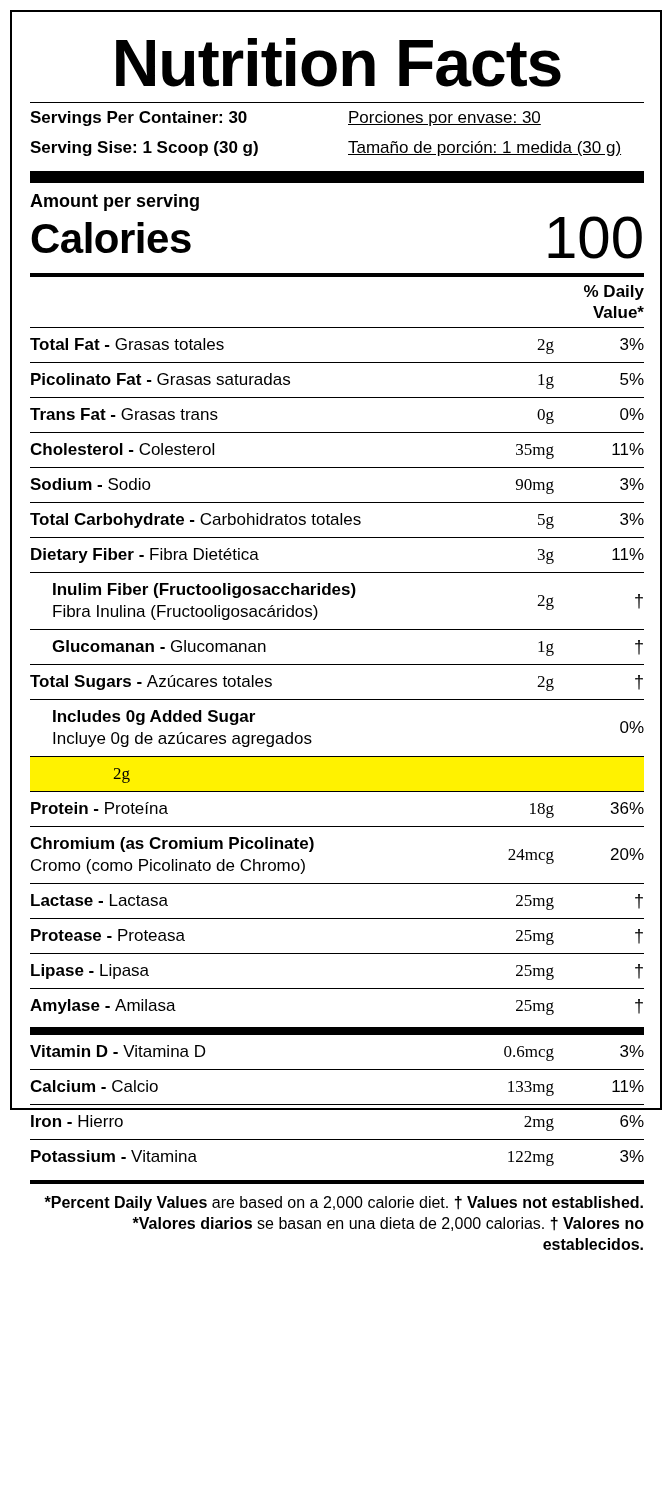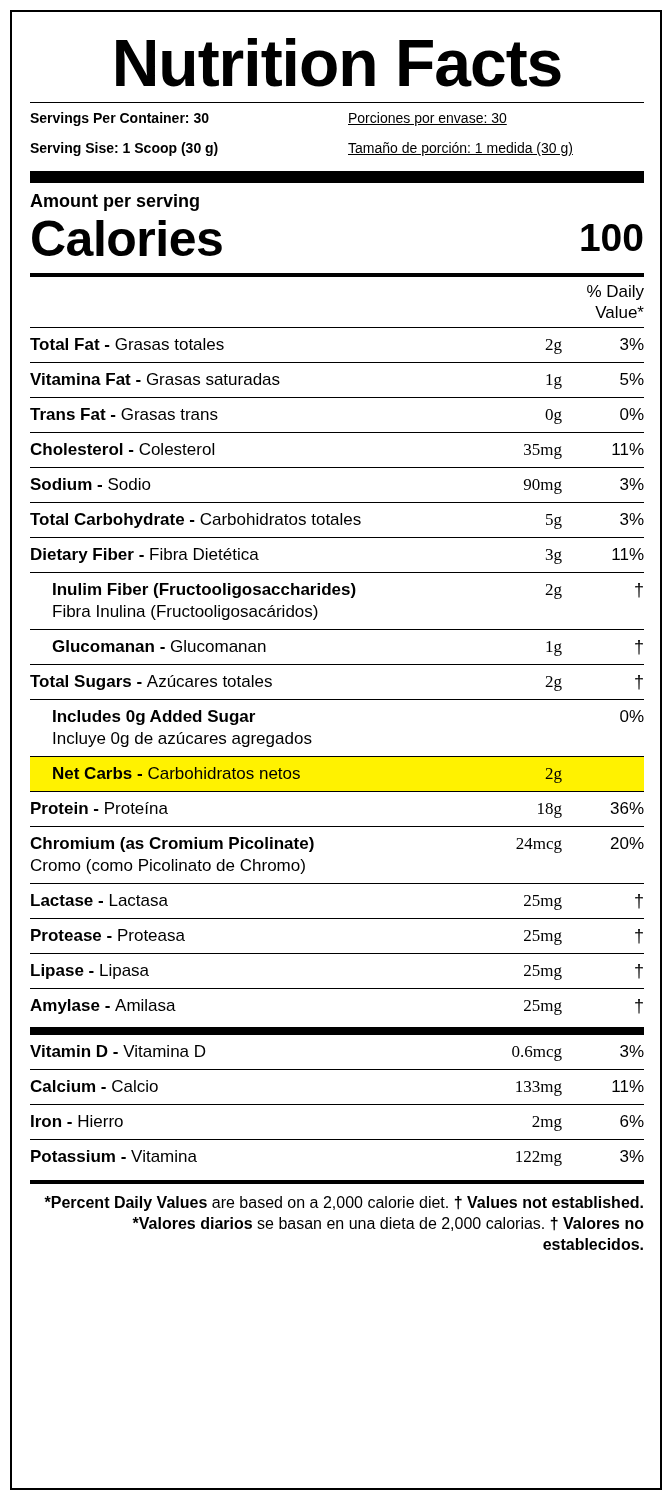--- a/index.html
+++ b/index.html
@@ -12,21 +12,21 @@
     height: 1500px;
     font-family: "Liberation Sans", sans-serif;
     color: #000000;
     -webkit-font-smoothing: antialiased;
   }
   .panel {
     position: absolute;
     left: 10px;
     top: 10px;
     width: 652px;
-    height: 1480px;
+    height: 1100px;
     border: 2px solid #000;
     box-sizing: border-box;
     background: #fff;
   }
   .inner {
     position: absolute;
     left: 18px;
     top: 14px;
     width: 614px;
   }
@@ -44,69 +44,70 @@
   
   .rule-thin   { border-top: 1px solid #000; }
   .rule-med    { border-top: 4px solid #000; }
   .rule-thick  { border-top: 12px solid #000; }
   .rule-black8 { border-top: 8px solid #000; }
 
   
   .servings-row {
     display: flex;
     align-items: flex-start;
-    font-size: 14px;
+    font-size: 17px;
     line-height: 30px;
   }
   .servings-row .en { font-weight: bold; width: 318px; }
   .servings-row .es { font-weight: normal; text-decoration: underline; }
 
   
   .amount-per {
     font-size: 18px;
     font-weight: bold;
     line-height: 28px;
     padding-top: 4px;
   }
   .cal-row {
     display: flex;
     align-items: flex-end;
     justify-content: space-between;
     margin-top: -6px;
   }
   .cal-label {
-    font-size: 50px;
+    font-size: 42px;
     font-weight: bold;
     letter-spacing: -0.5px;
     line-height: 56px;
   }
   .cal-value {
-    font-size: 39px;
-    font-weight: bold;
+    font-size: 60px;
+    font-weight: normal;
     line-height: 58px;
   }
 
   
   .dv-head {
     text-align: right;
     font-size: 17px;
-    font-weight: normal;
+    font-weight: bold;
     line-height: 21px;
     padding: 4px 0 4px 0;
   }
 
   
   .nrow {
     display: flex;
-    align-items: flex-start;
+    align-items: center;
     border-top: 1px solid #000;
     padding: 6px 0 6px 0;
     font-size: 17px;
     line-height: 22px;
     min-height: 22px;
+    gap: 8px;
   }
   .nrow.noline { border-top: none; }
   .nrow .name { flex: 1 1 auto; padding-right: 6px; }
   .nrow .name b { font-weight: bold; }
   .nrow .name span.es { font-weight: normal; }
   .nrow .es-line { font-weight: normal; display: block; }
   .nrow .amt {
     width: 110px;
     text-align: right;
     flex: 0 0 110px;
@@ -170,21 +171,21 @@
       <div>Value*</div>
     </div>
 
     <div class="nrow">
       <span class="name"><b>Total Fat - </b><span class="es">Grasas totales</span></span>
       <span class="amt">2g</span>
       <span class="dv">3%</span>
     </div>
 
     <div class="nrow">
-      <span class="name"><b>Vitamina Fat - </b><span class="es">Grasas saturadas</span></span>
+      <span class="name"><b>Picolinato Fat - </b><span class="es">Grasas saturadas</span></span>
       <span class="amt">1g</span>
       <span class="dv">5%</span>
     </div>
 
     <div class="nrow">
       <span class="name"><b>Trans Fat - </b><span class="es">Grasas trans</span></span>
       <span class="amt">0g</span>
       <span class="dv">0%</span>
     </div>
 
@@ -230,21 +231,20 @@
       <span class="dv dagger">†</span>
     </div>
 
     <div class="nrow">
       <span class="name indent1"><b>Includes 0g Added Sugar</b><span class="es-line">Incluye 0g de azúcares agregados</span></span>
       <span class="amt"></span>
       <span class="dv">0%</span>
     </div>
 
     <div class="nrow highlight">
-      <span class="name indent1"><b>Net Carbs - </b><span class="es">Carbohidratos netos</span></span>
       <span class="amt">2g</span>
       <span class="dv"></span>
     </div>
 
     <div class="nrow">
       <span class="name"><b>Protein - </b><span class="es">Proteína</span></span>
       <span class="amt">18g</span>
       <span class="dv">36%</span>
     </div>
 

